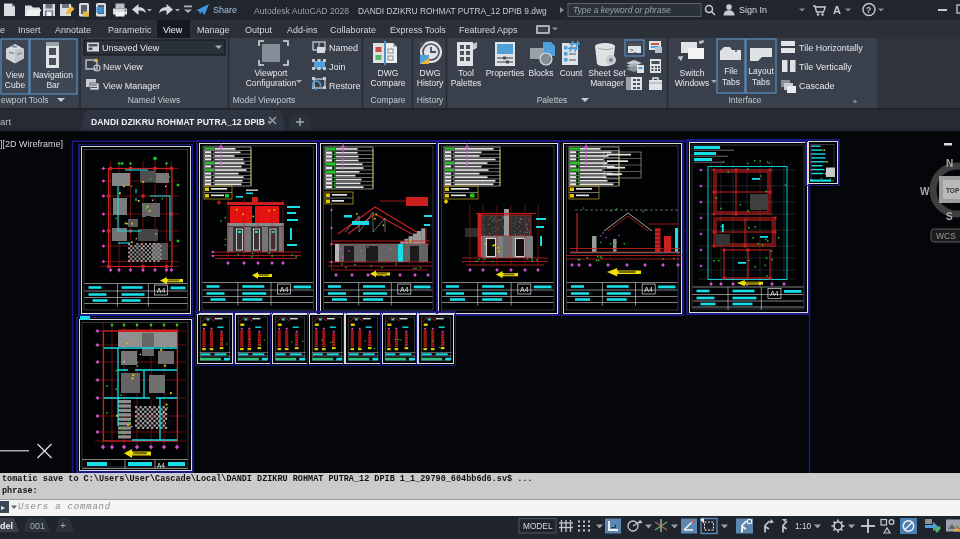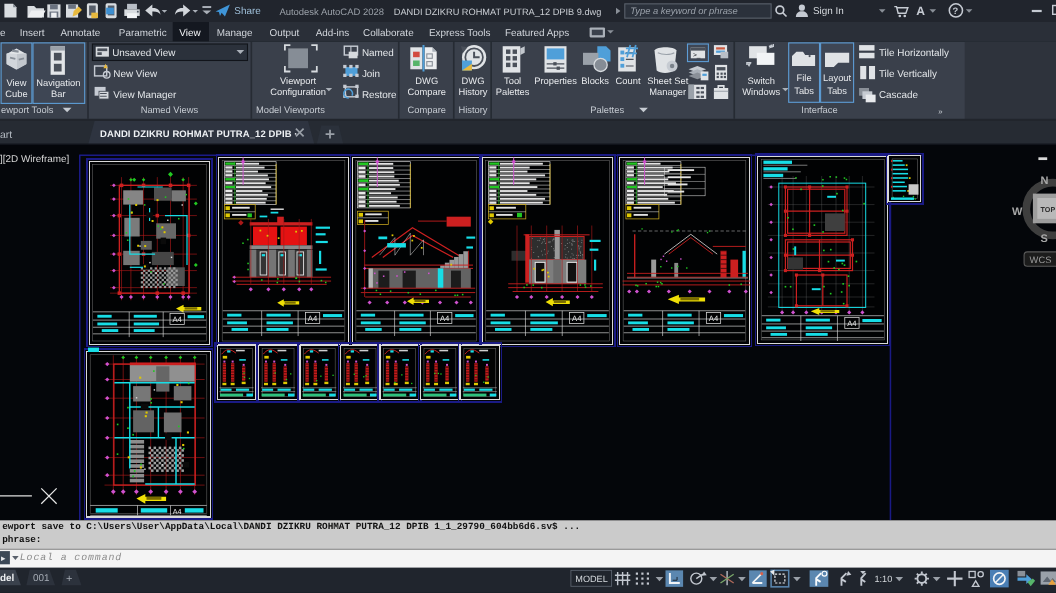--- a/index.html
+++ b/index.html
@@ -2432,31 +2432,31 @@
 <rect x="944" y="143" width="8" height="2.5" fill="#d9d9d9"></rect>
 
 <g>
         <rect x="931" y="229" width="42" height="13" rx="3" fill="#1c1c1c" stroke="#5a5a5a" stroke-width="1"></rect>
 <text x="936" y="239" font-size="8.5" fill="#9a9a9a">WCS</text>
 <path d="M962,233.5 l3,4 3,-4 z" fill="#9a9a9a"></path>
       </g>
 </svg>
 
   <div class="abs" style="left:0;top:473px;width:960px;height:26px;background:#cbcbcb;"></div>
-  <div class="txt" style="left:2px;top:474px;font-family:'Liberation Mono',monospace;font-size:8.5px;font-weight:bold;color:#111;">ewport save to C:\Users\User\AppData\Local\DANDI DZIKRU ROHMAT PUTRA_12 DPIB 1_1_29790_604bb6d6.sv$ ...</div>
+  <div class="txt" style="left:2px;top:474px;font-family:'Liberation Mono',monospace;font-size:8.5px;font-weight:bold;color:#111;">tomatic save to C:\Users\User\Cascade\Local\DANDI DZIKRU ROHMAT PUTRA_12 DPIB 1_1_29790_604bb6d6.sv$ ...</div>
   <div class="txt" style="left:2px;top:486px;font-family:'Liberation Mono',monospace;font-size:8.5px;font-weight:bold;color:#111;">phrase:</div>
 
   <div class="abs" style="left:0;top:499px;width:960px;height:17px;background:#f4f4f4;border-top:1px solid #9a9a9a;"></div>
   <svg id="cmdicon" class="abs" style="left:0;top:499px;" width="20" height="17" viewBox="0 0 20 17">
 
     <rect x="0" y="2" width="9" height="12" fill="#3c4856"></rect>
     <text x="1" y="11" font-size="8" fill="#e8eaed">▸</text>
     <path d="M11,6.5 l3,3.5 3,-3.5 z" fill="#5a616c"></path>
   </svg>
-  <div class="txt" style="left:18px;top:502px;font-family:'Liberation Mono',monospace;font-style:italic;font-size:9px;color:#8b8b8b;letter-spacing:0.8px;">Local a command</div>
+  <div class="txt" style="left:18px;top:502px;font-family:'Liberation Mono',monospace;font-style:italic;font-size:9px;color:#8b8b8b;letter-spacing:0.8px;">Users a command</div>
 
   <div class="abs" style="left:0;top:516px;width:960px;height:23px;background:#20252d;"></div>
   <svg id="statusbar" class="abs" style="left:0;top:516px;" width="960" height="23" viewBox="0 516 960 23">
 
     <path d="M0,518 h14 l5,14 h-19 z" fill="#3a414c"></path>
     <text x="0" y="528.5" font-size="9" font-weight="bold" fill="#eceef0">del</text>
 
     <path d="M27,518 h18 l5,14 h-26 z" fill="#2c323c"></path>
     <text x="30" y="528.5" font-size="9" fill="#a6acb5">001</text>
 

